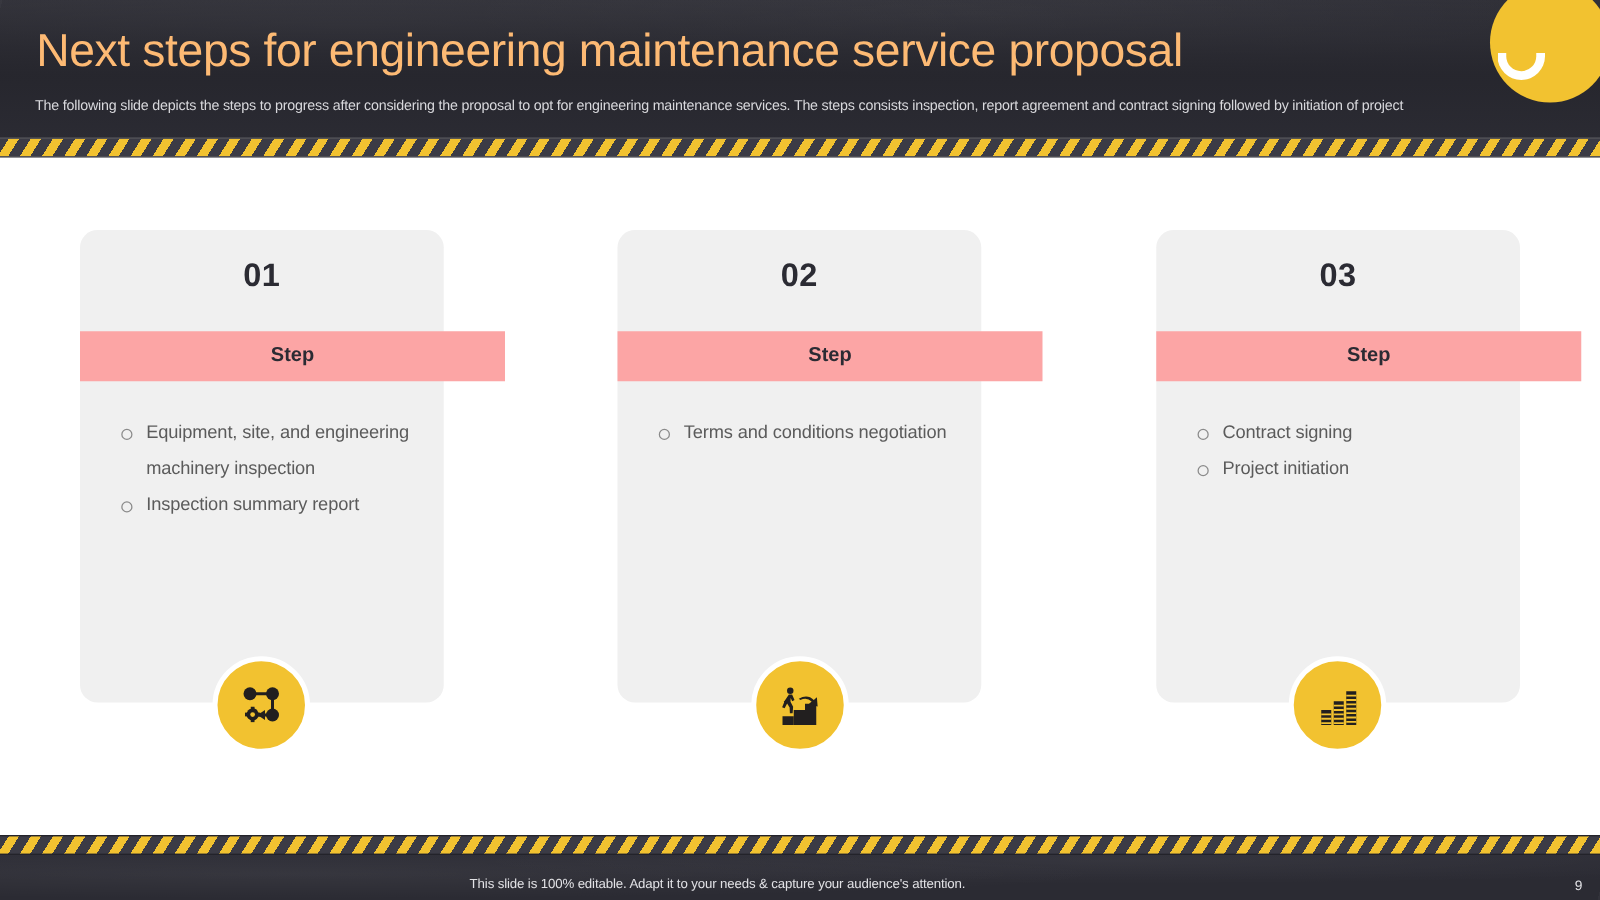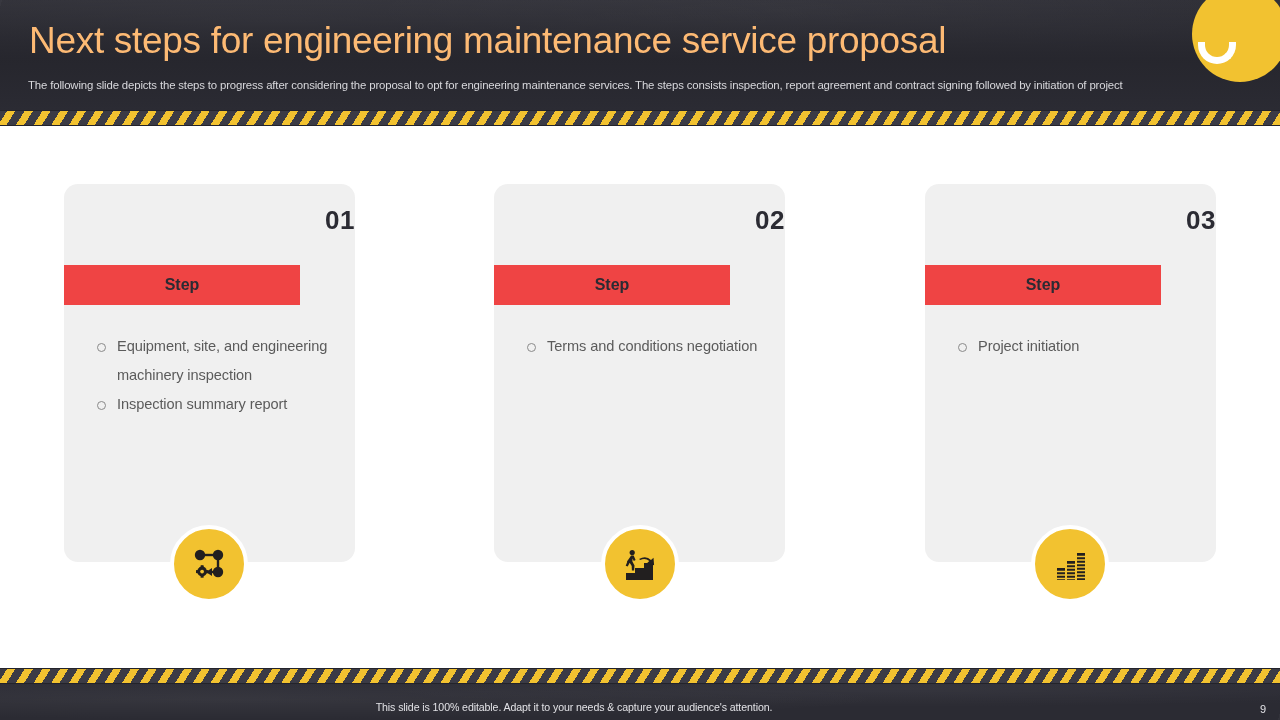--- a/index.html
+++ b/index.html
@@ -100,28 +100,28 @@
     position:absolute; left:0; top:0; width:1280px; height:720px;
   }
   .card{
     position:absolute; top:184px;
     width:291px; height:378px;
     background:#f0f0f0;
     border-radius:14px;
   }
   .card-num{
     position:absolute; left:0; top:0; width:100%;
-    text-align:right; padding-top:21px;
+    text-align:center; padding-top:21px;
     font-size:26px; font-weight:bold; color:#2b2b33;
     letter-spacing:0.5px;
   }
   .card-band{
     position:absolute; left:0; top:81px;
-    width:236px; height:40px;
-    background:#ef4444;
+    width:340px; height:40px;
+    background:#fca5a5;
     display:flex; align-items:center; justify-content:center;
     font-size:16px; font-weight:bold; color:#2b2b33;
   }
   .card-list{
     position:absolute; left:30px; top:148px; right:14px;
     list-style:none;
   }
   .card-list li{
     position:relative;
     padding-left:23px;
@@ -220,20 +220,21 @@
         <path d="M13.1 13.6 h2.6 l1.9 4.4 -1.8 1.0 -1.3 -2.6 -.1 3.0 2.1 4.0 -.4 5.2 -2.2 -.1 -.2 -4.6 -2.0 -3.2 -2.0 3.9 -2.0 -.9 2.2 -5.4 z"></path>
         <path d="M11.6 17.2 l-2.6 2.1 1.3 1.6 2.6 -2.0 z"></path>
       </g>
     </svg>
   </div>
 
   <div class="card card-3">
     <div class="card-num">03</div>
     <div class="card-band">Step</div>
     <ul class="card-list">
+      <li>Contract signing</li>
       <li>Project initiation</li>
     </ul>
   </div>
   <div class="icon-badge badge-3">
     <svg width="44" height="44" viewBox="0 0 44 44" aria-hidden="true">
       <g fill="#221f1f">
         <rect x="9" y="26" width="8" height="12"></rect>
         <rect x="19" y="19" width="8" height="19"></rect>
         <rect x="29" y="11" width="8" height="27"></rect>
       </g>

